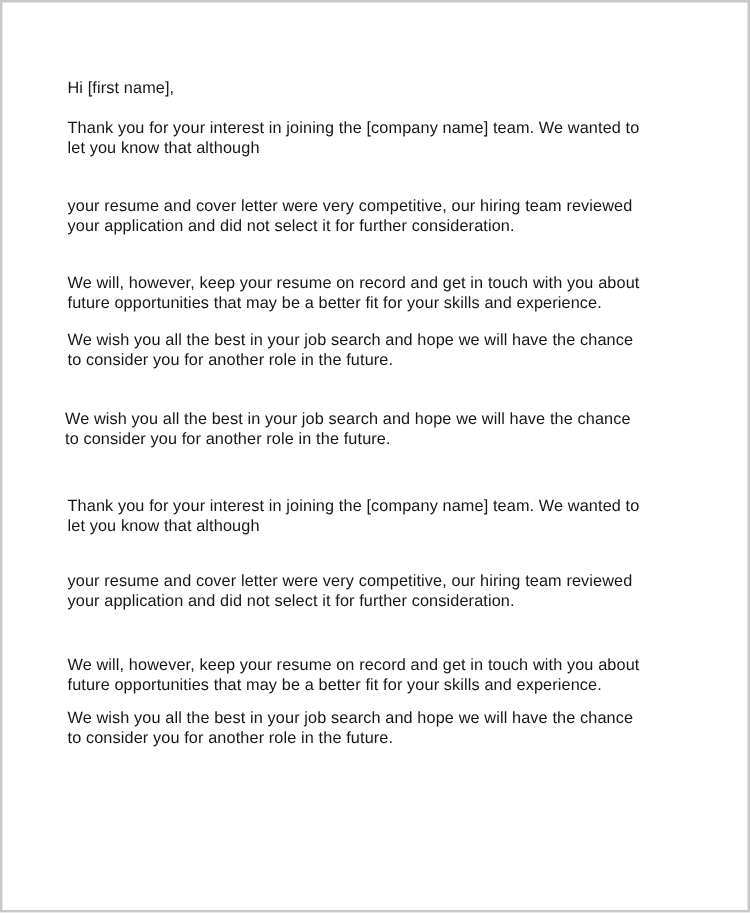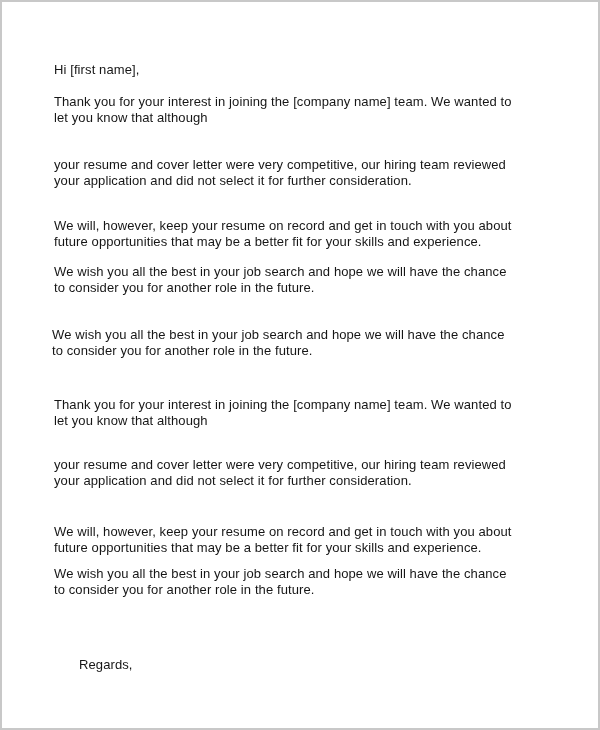--- a/index.html
+++ b/index.html
@@ -67,14 +67,13 @@
 
   <p class="para pg8">your resume and cover letter were very competitive, our hiring team reviewed
 your application and did not select it for further consideration.</p>
 
   <p class="para pg9">We will, however, keep your resume on record and get in touch with you about
 future opportunities that may be a better fit for your skills and experience.</p>
 
   <p class="para pg10">We wish you all the best in your job search and hope we will have the chance
 to consider you for another role in the future.</p>
 
-  <p class="para closing">Regards,</p>
 </div>
 
 </body></html>

